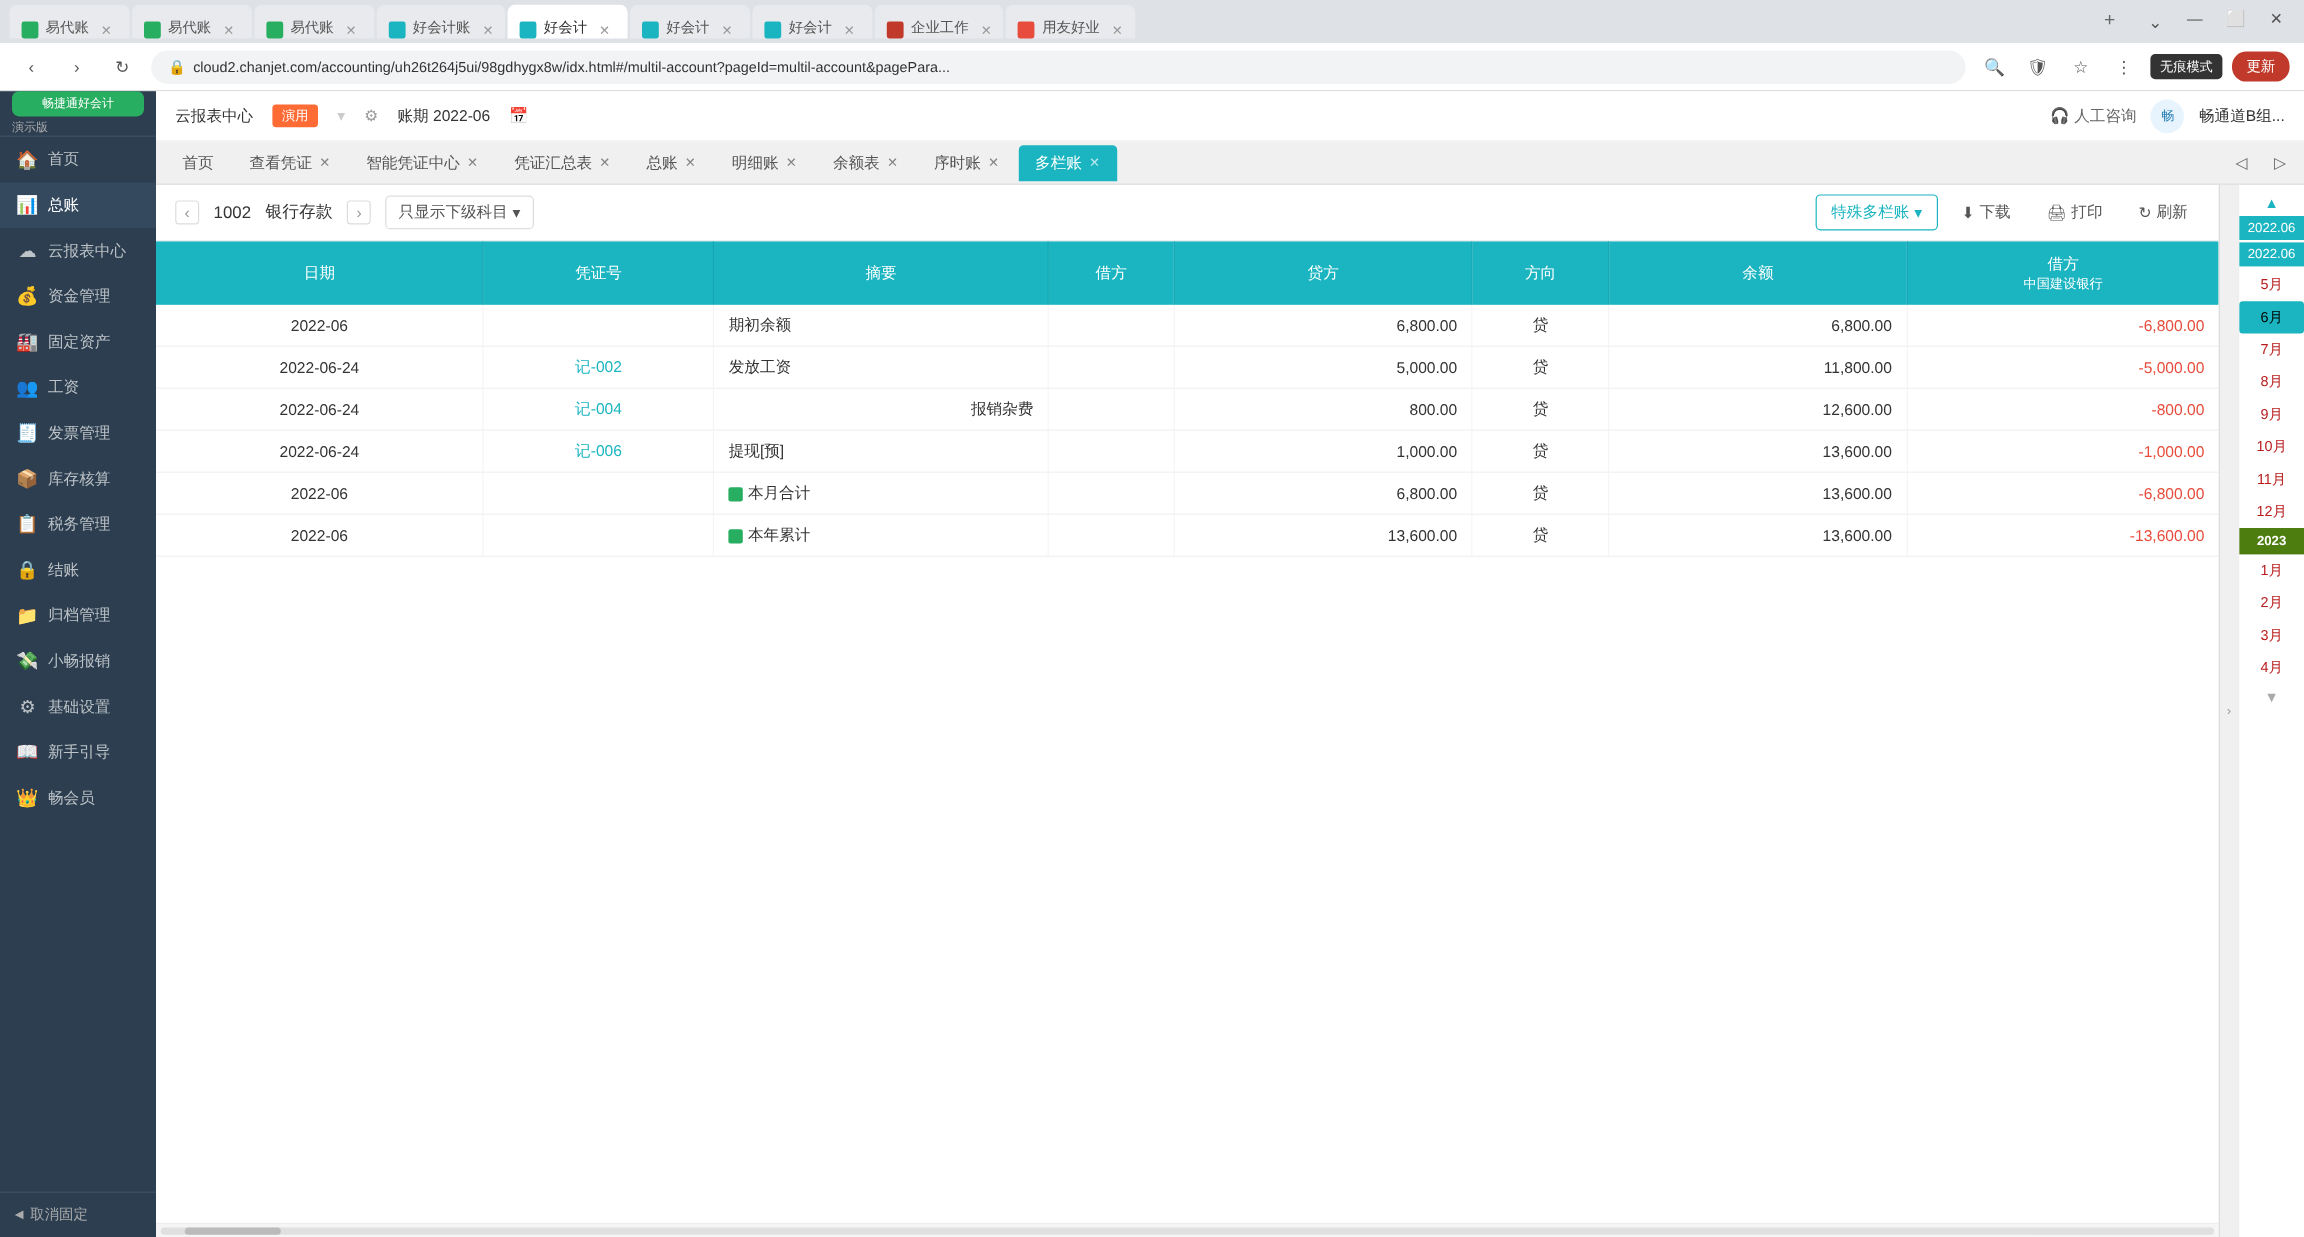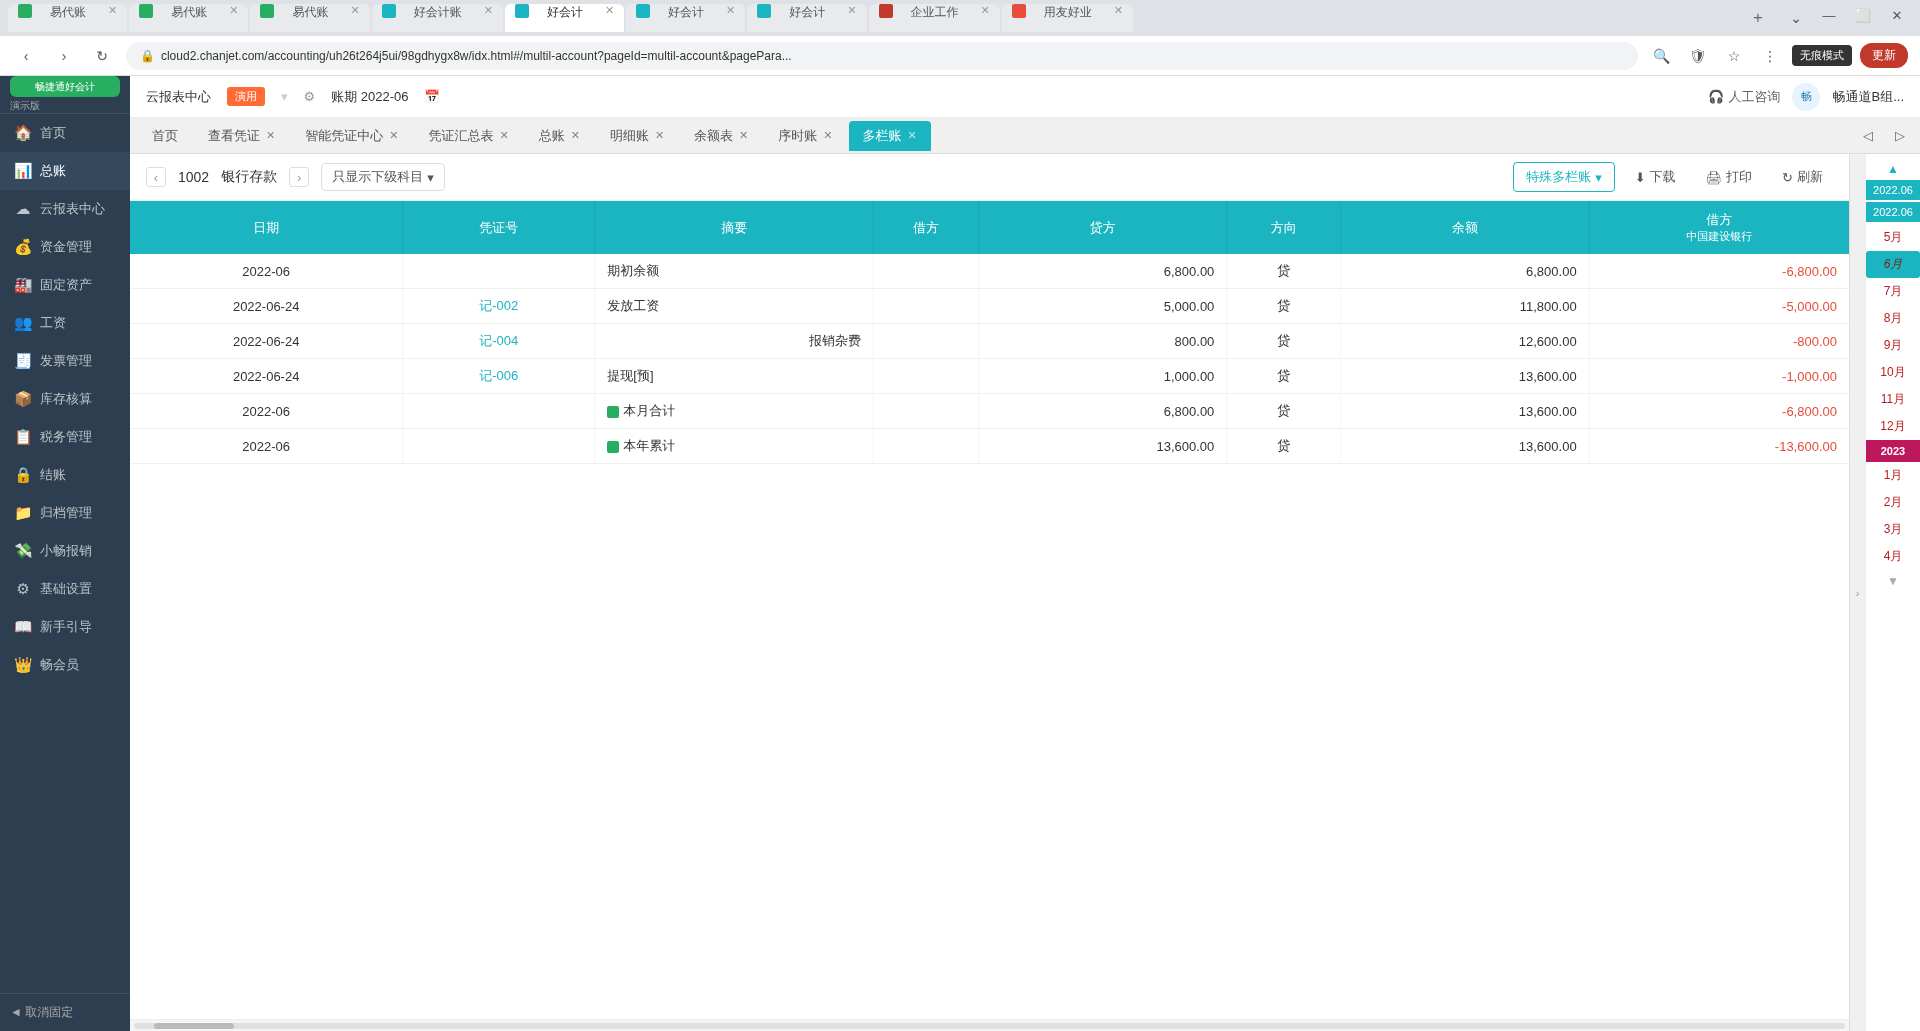--- a/index.html
+++ b/index.html
@@ -1,20 +1,20 @@
 <!DOCTYPE html>
 <html><head>
   <meta charset="utf-8">
   <style>
     * { margin: 0; padding: 0; box-sizing: border-box; }
     body { font-family: 'Microsoft YaHei', Arial, sans-serif; font-size: 13px; background: #f0f2f5; overflow: hidden; width: 1920px; height: 1031px; }
 
     
     .browser-chrome { background: #dee1e6; height: 36px; display: flex; align-items: center; padding: 0 8px; gap: 4px; }
-    .tab { display: flex; align-items: flex-start; height: 28px; padding: 0 10px; border-radius: 6px 6px 0 0; font-size: 12px; gap: 18px; cursor: pointer; background: #e8eaed; color: #555; min-width: 100px; }
+    .tab { display: flex; align-items: flex-end; height: 28px; padding: 0 10px; border-radius: 6px 6px 0 0; font-size: 12px; gap: 6px; cursor: pointer; background: #e8eaed; color: #555; min-width: 100px; }
     .tab.active { background: #fff; color: #333; }
     .tab-close { font-size: 11px; color: #999; cursor: pointer; margin-left: 4px; }
     .new-tab-btn { width: 24px; height: 24px; border-radius: 50%; display: flex; align-items: center; justify-content: center; cursor: pointer; font-size: 16px; color: #666; }
     .win-btn { width: 30px; height: 22px; display: flex; align-items: center; justify-content: center; border-radius: 4px; cursor: pointer; font-size: 13px; color: #555; }
 
     
     .address-bar { background: #fff; height: 40px; display: flex; align-items: center; padding: 0 12px; gap: 10px; border-bottom: 1px solid #ddd; }
     .nav-btn { width: 28px; height: 28px; display: flex; align-items: center; justify-content: center; border-radius: 50%; cursor: pointer; color: #555; font-size: 14px; }
     .url-bar { flex: 1; background: #f1f3f4; border-radius: 20px; padding: 0 14px; height: 28px; display: flex; align-items: center; font-size: 12px; color: #333; }
     .address-actions { display: flex; gap: 8px; align-items: center; }
@@ -80,22 +80,22 @@
     tbody td { padding: 8px 12px; border-bottom: 1px solid #f0f0f0; font-size: 13px; color: #333; text-align: center; border-right: 1px solid #f5f5f5; }
     tbody td:last-child { border-right: none; }
     .link-text { color: #1ab5c0; cursor: pointer; text-decoration: none; }
     .green-dot { width: 12px; height: 12px; background: #27ae60; border-radius: 2px; display: inline-block; margin-right: 4px; vertical-align: middle; }
     .num-right { text-align: right; }
 
     
     .date-nav { width: 55px; background: white; border-left: 1px solid #eee; display: flex; flex-direction: column; align-items: center; padding: 4px 0; overflow-y: auto; font-size: 12px; }
     .date-nav-header { background: #1ab5c0; color: white; width: 100%; text-align: center; padding: 4px 2px; font-size: 11px; margin-bottom: 2px; }
     .date-item { width: 100%; text-align: center; padding: 5px 2px; cursor: pointer; color: #b91c1c; }
-    .date-item.active { background: #1ab5c0; color: #7f1d1d; border-radius: 3px; font-style: italic; }
-    .date-item.year-label { background: #be185d; color: white; font-weight: bold; font-size: 11px; }
+    .date-item.active { background: #1ab5c0; color: #000000; border-radius: 3px; }
+    .date-item.year-label { background: #4d7c0f; color: white; font-weight: bold; font-size: 11px; }
     .date-nav-scroll-up { width: 100%; text-align: center; padding: 4px; cursor: pointer; color: #1ab5c0; }
     .date-nav-scroll-down { width: 100%; text-align: center; padding: 4px; cursor: pointer; color: #aaa; }
 
     
     .ledger-scrollbar { height: 12px; background: #f5f5f5; border-top: 1px solid #eee; display: flex; align-items: center; padding: 0 4px; }
     .scrollbar-track { flex: 1; height: 6px; background: #e0e0e0; border-radius: 3px; position: relative; }
     .scrollbar-thumb { width: 80px; height: 6px; background: #bbb; border-radius: 3px; position: absolute; left: 20px; }
 
     
     .collapse-handle { width: 16px; background: #f0f0f0; border-left: 1px solid #ddd; display: flex; align-items: center; justify-content: center; cursor: pointer; color: #999; font-size: 11px; }

